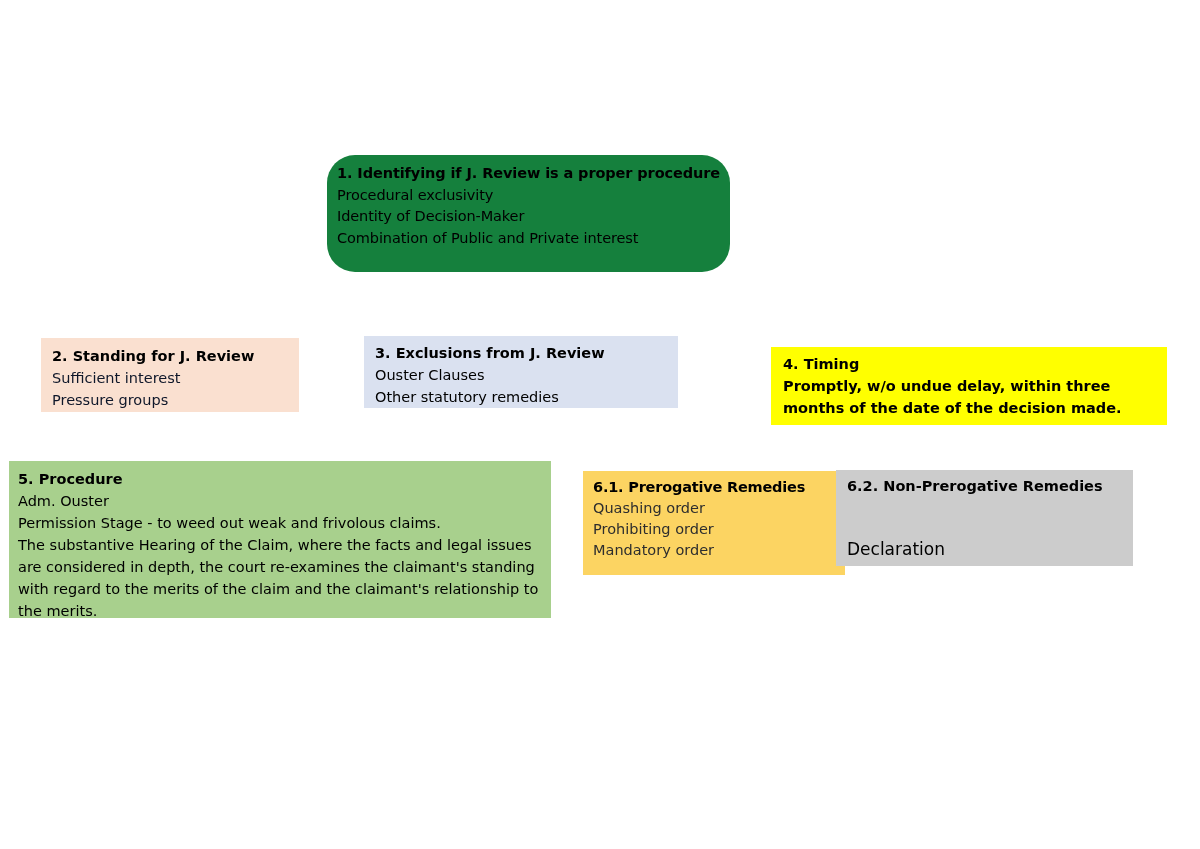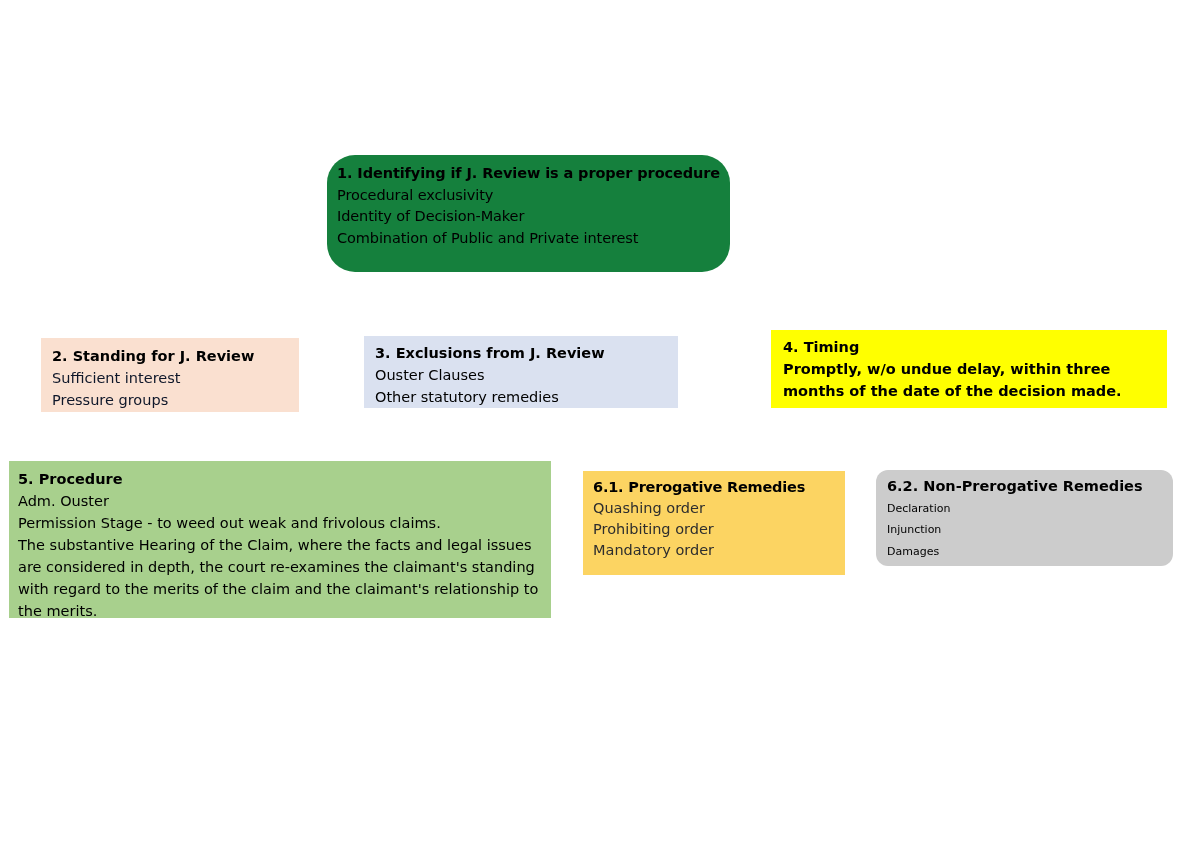--- a/index.html
+++ b/index.html
@@ -72,21 +72,21 @@
     height: 72px;
     background: #dae1f0;
     padding: 6px 0 0 11px;
   }
   #box-3 .title { font-size: 14.5px; line-height: 22px; }
   #box-3 .line  { font-size: 14.5px; line-height: 22px; }
 
   
   #box-4 {
     left: 771px;
-    top: 330px;
+    top: 347px;
     width: 396px;
     height: 78px;
     background: #ffff00;
     padding: 6px 0 0 12px;
   }
   #box-4 .title { font-size: 14.5px; line-height: 22px; }
   #box-4 .line  { font-size: 14.5px; line-height: 22px; font-weight: bold; }
   #box-4 .wrap  { width: 375px; white-space: normal; }
 
   
@@ -109,30 +109,29 @@
     width: 262px;
     height: 104px;
     background: #fcd462;
     padding: 6px 0 0 10px;
   }
   #box-61 .title { font-size: 14.5px; line-height: 21px; letter-spacing: -0.2px; }
   #box-61 .line  { font-size: 14.5px; line-height: 21px; font-weight: normal; color: #2e2e2e; }
 
   
   #box-62 {
-    left: 876px;
+    left: 836px;
     top: 470px;
     width: 297px;
     height: 96px;
     background: #cccccc;
     padding: 6px 0 0 11px;
-    border-radius: 12px;
   }
   #box-62 .title { font-size: 14.5px; line-height: 21.5px; }
-  #box-62 .line  { font-size: 11px; line-height: 21.5px; }
+  #box-62 .line  { font-size: 17px; line-height: 21.5px; margin-top: 41px; }
 </style>
 </head>
 <body>
 
 <div class="canvas">
 
   <div class="box" id="box-1">
     <span class="title">1. Identifying if J. Review is a proper procedure</span>
     <span class="line">Procedural exclusivity</span>
     <span class="line">Identity of Decision-Maker</span>

